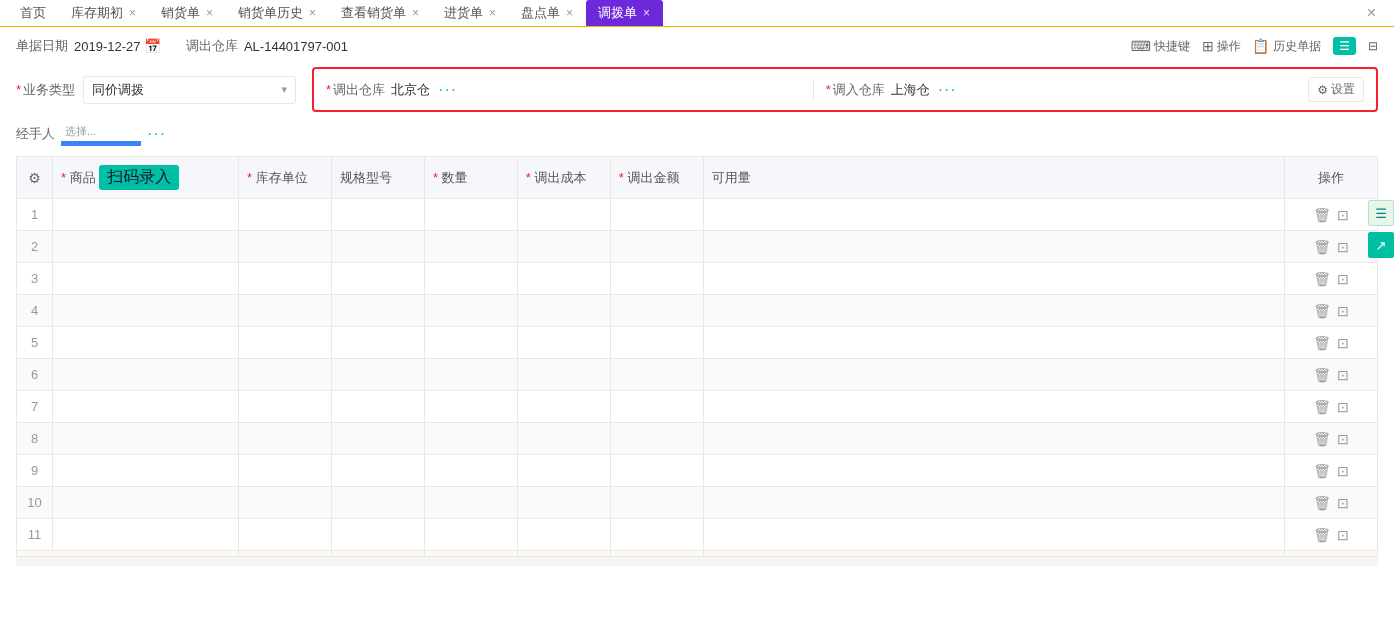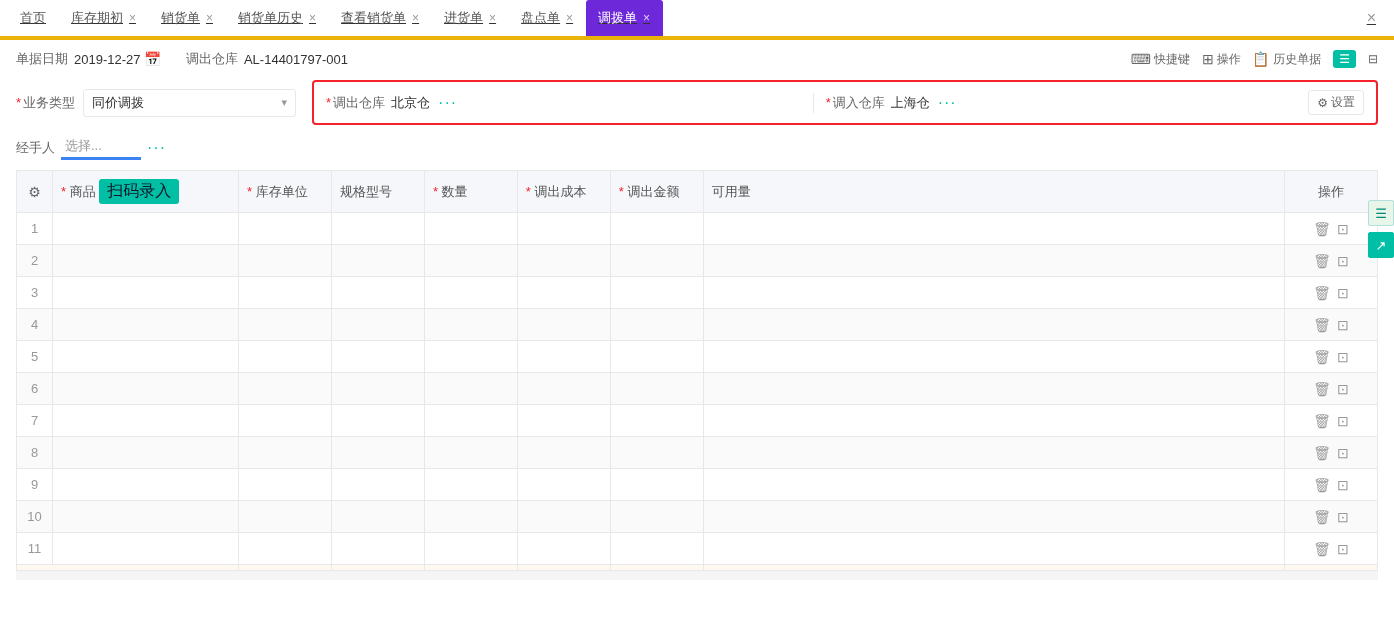--- a/index.html
+++ b/index.html
@@ -1,26 +1,25 @@
 <!DOCTYPE html>
 <html><head>
   <meta charset="utf-8">
   <style>
     * { box-sizing: border-box; margin: 0; padding: 0; }
     body { font-family: 'Microsoft YaHei', Arial, sans-serif; font-size: 13px; color: #333; background: #fff; overflow: hidden; }
 
     
     .tab-bar {
       display: flex; align-items: center;
-      border-bottom: 4px solid #eab308;
+      border-bottom: 1px solid #eab308;
       background: #fff;
-      height: 40px;
+      height: 27px;
       padding: 0 8px;
       position: relative;
-      text-decoration: underline;
     }
     .tab {
       display: flex; align-items: center;
       padding: 0 12px;
       height: 100%;
       cursor: pointer;
       font-size: 13px;
       color: #555;
       border-right: 1px solid transparent;
       white-space: nowrap;
@@ -156,22 +155,22 @@
       margin-bottom: 10px;
     }
     .form-row2 .field-group {
       display: flex; align-items: center;
       margin-right: 24px;
     }
     .form-row2 label {
       color: #666; font-size: 13px; margin-right: 6px; white-space: nowrap;
     }
     .person-select {
-      color: #999; font-size: 13px; cursor: pointer;
-      border: none; border-bottom: 3px solid #3b82f6;
+      color: #999; font-size: 11px; cursor: pointer;
+      border: none; border-bottom: 5px solid #3b82f6;
       padding: 2px 4px; min-width: 80px;
     }
     .more-btn {
       color: #00bfa5; font-size: 16px; cursor: pointer;
       margin-left: 6px; letter-spacing: 1px;
     }
 
     
     .data-table {
       width: 100%;

